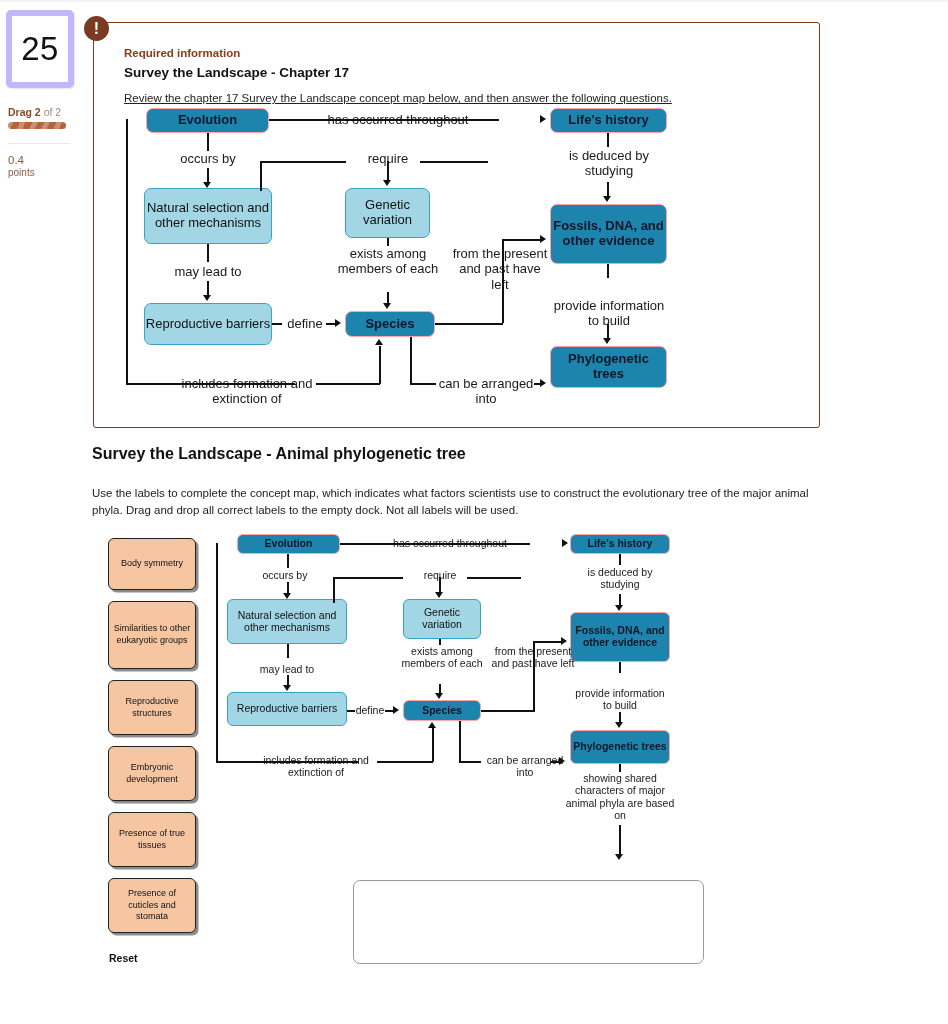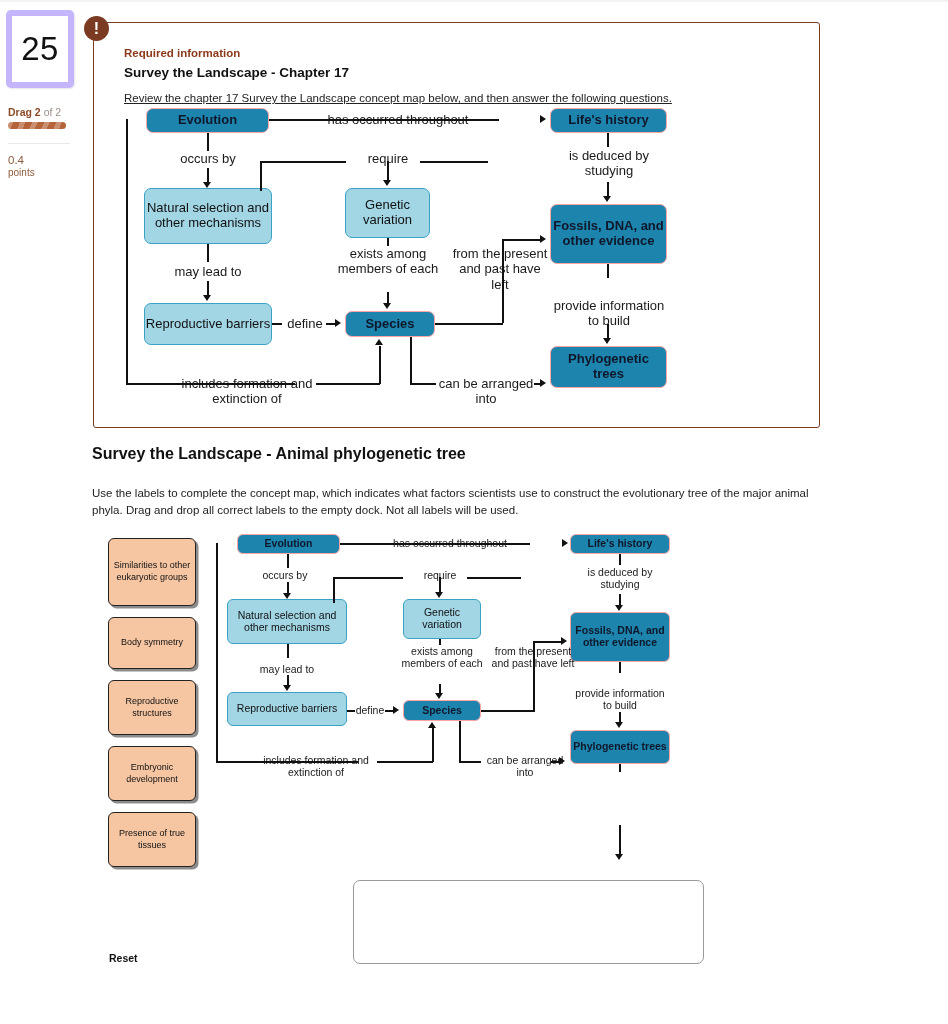--- a/index.html
+++ b/index.html
@@ -187,25 +187,26 @@
   <div class="ln vl" style="left:259px; top:240px; height:38px;"></div>
   <div class="arr up" style="left:255px; top:233px;"></div>
 
   <div class="ln vl" style="left:290px; top:231px; height:46px;"></div>
   <div class="ln hl" style="left:290px; top:277px; width:26px;"></div>
   <div class="ln hl" style="left:414px; top:277px; width:8px;"></div>
   <div class="arr right" style="left:420px; top:273px;"></div>
 </div>
 
 <div class="labels">
+  <div class="lbl" style="height:52px;">Body symmetry</div>
   <div class="lbl" style="height:68px;">Similarities to other eukaryotic groups</div>
-  <div class="lbl" style="height:52px;">Body symmetry</div>
   <div class="lbl" style="height:55px;">Reproductive structures</div>
   <div class="lbl" style="height:55px;">Embryonic development</div>
   <div class="lbl" style="height:55px;">Presence of true tissues</div>
+  <div class="lbl" style="height:55px;">Presence of cuticles and stomata</div>
 </div>
 <div class="reset">Reset</div>
 
 <div class="sec-title">Survey the Landscape - Animal phylogenetic tree</div>
 <div class="sec-instr">Use the labels to complete the concept map, which indicates what factors scientists use to construct the evolutionary tree of the major animal phyla. Drag and drop all correct labels to the empty dock. Not all labels will be used.</div>
 
 <div class="map" id="map2">
 
   <div class="node dark" style="left:22px;  top:2px;   width:103px; height:20px;">Evolution</div>
   <div class="node dark" style="left:355px; top:2px;   width:100px; height:20px;">Life's history</div>
@@ -220,20 +221,21 @@
   <div class="cap" style="left:28px;  top:37px; width:84px;">occurs by</div>
   <div class="cap" style="left:190px; top:37px; width:70px;">require</div>
   <div class="cap" style="left:352px; top:34px; width:106px;">is deduced by studying</div>
   <div class="cap" style="left:180px; top:113px;width:94px;">exists among members of each</div>
   <div class="cap" style="left:274px; top:113px;width:88px;">from the present and past have left</div>
   <div class="cap" style="left:28px;  top:131px;width:88px;">may lead to</div>
   <div class="cap" style="left:130px; top:172px;width:50px;">define</div>
   <div class="cap" style="left:355px; top:155px;width:100px;">provide information to build</div>
   <div class="cap" style="left:40px;  top:222px;width:122px;">includes formation and extinction of</div>
   <div class="cap" style="left:268px; top:222px;width:84px;">can be arranged into</div>
+  <div class="cap" style="left:350px; top:240px;width:110px;">showing shared characters of major animal phyla are based on</div>
 
   <div class="ln hl" style="left:125px; top:11px;  width:190px;"></div>
   <div class="arr right" style="left:347px; top:7px;"></div>
   <div class="ln vl" style="left:72px;  top:22px;  height:14px;"></div>
   <div class="ln vl" style="left:72px;  top:50px;  height:11px;"></div>
   <div class="arr down" style="left:68px; top:61px;"></div>
   <div class="ln vl" style="left:1px;   top:11px;  height:219px;"></div>
   <div class="ln hl" style="left:1px;   top:229px; width:42px;"></div>
 
   <div class="ln vl" style="left:118px; top:45px;  height:26px;"></div>

